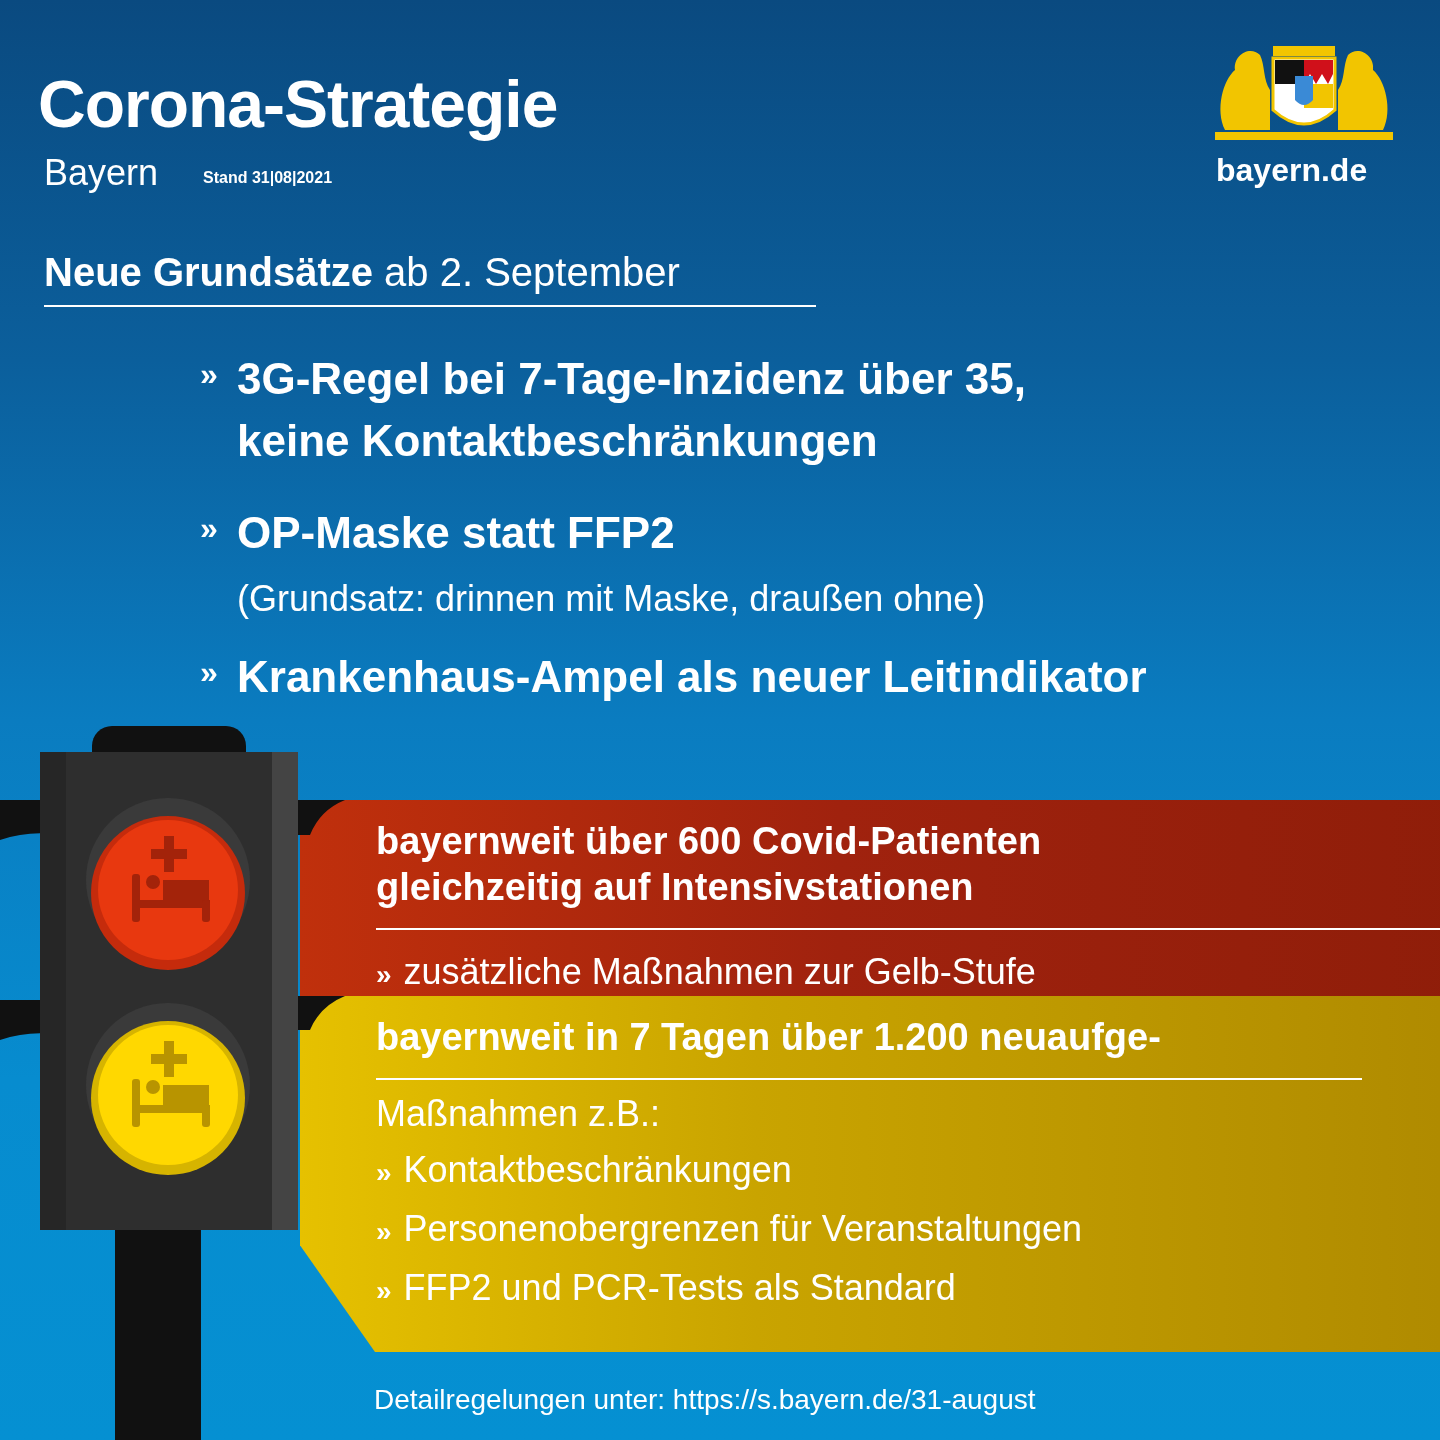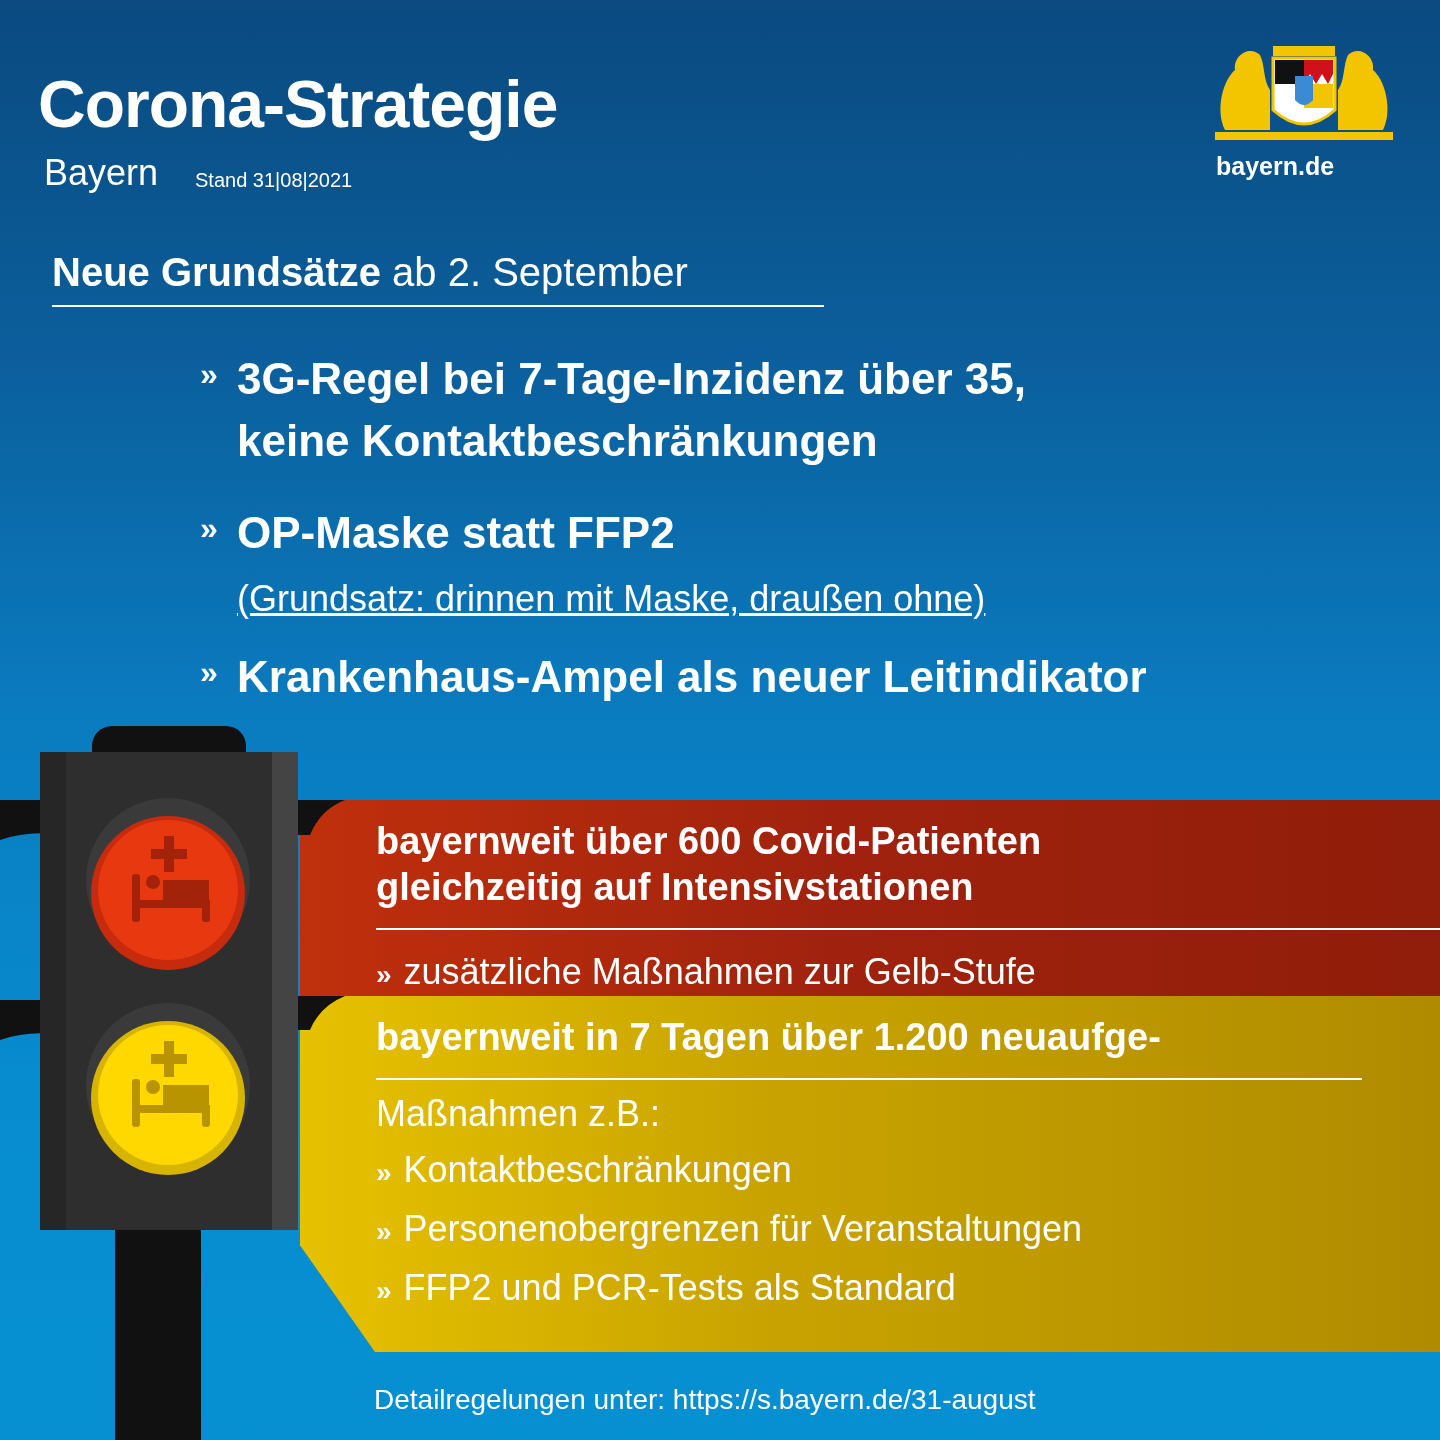--- a/index.html
+++ b/index.html
@@ -5,24 +5,24 @@
   * { margin:0; padding:0; box-sizing:border-box; }
   html, body { width:1440px; height:1440px; overflow:hidden; }
   body {
     font-family: "Liberation Sans", sans-serif;
     background: linear-gradient(180deg, #0a4a80 0%, #0b5f9c 25%, #0a7cc0 50%, #078ccf 75%, #0590d2 100%);
     color:#fff;
     position:relative;
   }
   .title { position:absolute; left:38px; top:66px; font-size:66px; font-weight:bold; letter-spacing:-1px; }
   .subtitle { position:absolute; left:44px; top:152px; font-size:36px; font-weight:normal; }
-  .stand { position:absolute; left:195px; top:169px; font-size:20px; font-weight:normal; }
+  .stand { position:absolute; left:203px; top:169px; font-size:16px; font-weight:bold; }
   .logo { position:absolute; left:1215px; top:40px; width:178px; height:110px; }
-  .domain-label { position:absolute; left:1216px; top:152px; font-size:25px; font-weight:bold; }
-  .section-heading { position:absolute; left:44px; top:250px; font-size:40px; padding-bottom:10px; border-bottom:2px solid #fff; width:772px;margin-left:8px; }
+  .domain-label { position:absolute; left:1216px; top:152px; font-size:32px; font-weight:bold; }
+  .section-heading { position:absolute; left:44px; top:250px; font-size:40px; padding-bottom:10px; border-bottom:2px solid #fff; width:772px; }
   .section-heading b { font-weight:bold; }
   .section-heading span.light { font-weight:normal; }
   .bullets { position:absolute; left:200px; top:348px; }
   .bullet { position:relative; padding-left:37px; margin-bottom:20px; }
   .bullet .mark { position:absolute; left:0; top:8px; font-size:32px; font-weight:bold; }
   .bullet .main { font-size:44px; font-weight:bold; line-height:62px; }
   .bullet .sub { font-size:36px; line-height:50px; margin-top:10px; }
   .traffic { position:absolute; left:0; top:724px; width:380px; height:716px; }
   .panel-red { position:absolute; left:300px; top:800px; width:1348px; height:196px;
     background: linear-gradient(90deg, #c0300c 0%, #a0220e 40%, #8a1c08 100%); }
@@ -65,21 +65,21 @@
 
 <div class="bullets">
   <div class="bullet">
     <span class="mark">»</span>
     <div class="main">3G-Regel bei 7-Tage-Inzidenz über 35,</div>
     <div class="main">keine Kontaktbeschränkungen</div>
   </div>
   <div class="bullet" style="margin-top:30px;">
     <span class="mark">»</span>
     <div class="main">OP-Maske statt FFP2</div>
-    <div class="sub" style="text-decoration:underline;">(Grundsatz: drinnen mit Maske, draußen ohne)</div>
+    <div class="sub" style="">(Grundsatz: drinnen mit Maske, draußen ohne)</div>
   </div>
   <div class="bullet" style="margin-top:22px;">
     <span class="mark">»</span>
     <div class="main">Krankenhaus-Ampel als neuer Leitindikator</div>
   </div>
 </div>
 
 <div class="panel-red">
   <div class="panel-text" style="top:18px;">
     <div class="panel-head">bayernweit über 600 Covid-Patienten</div>

